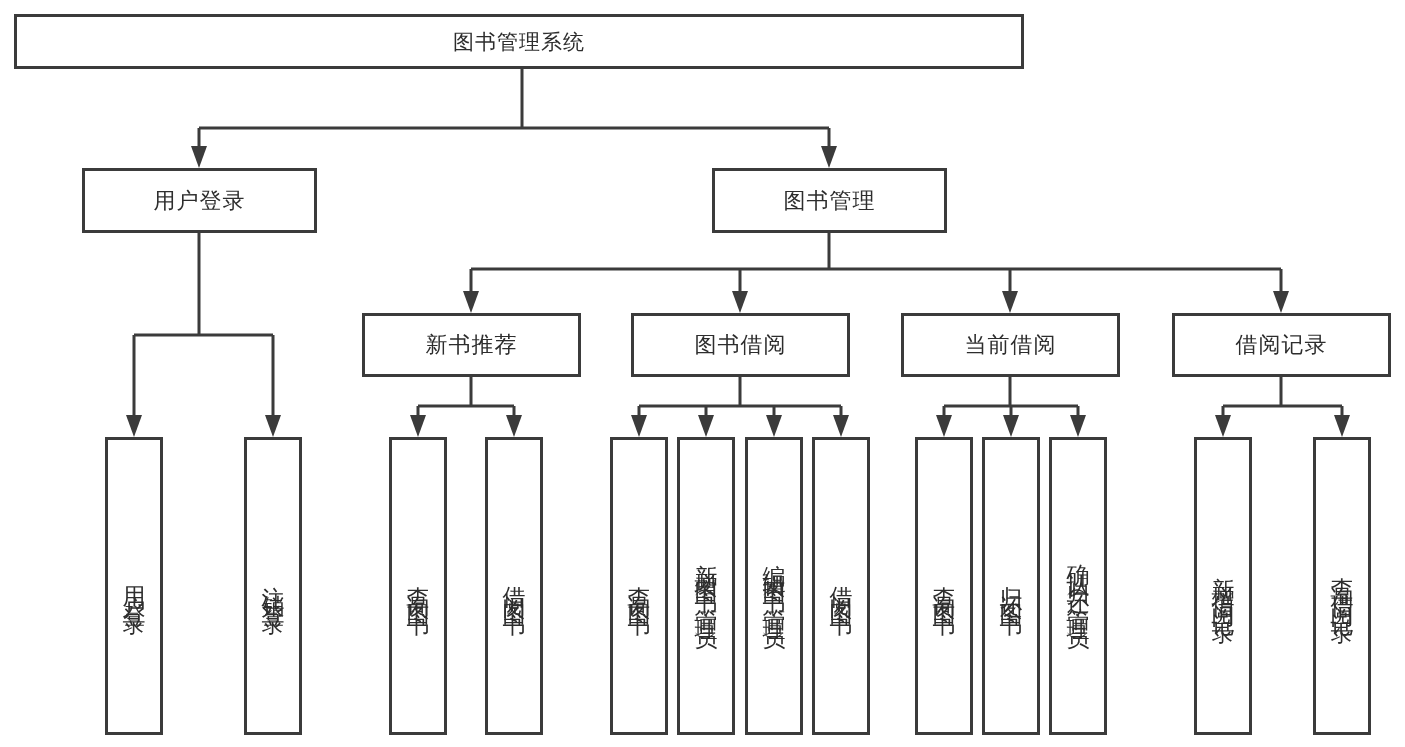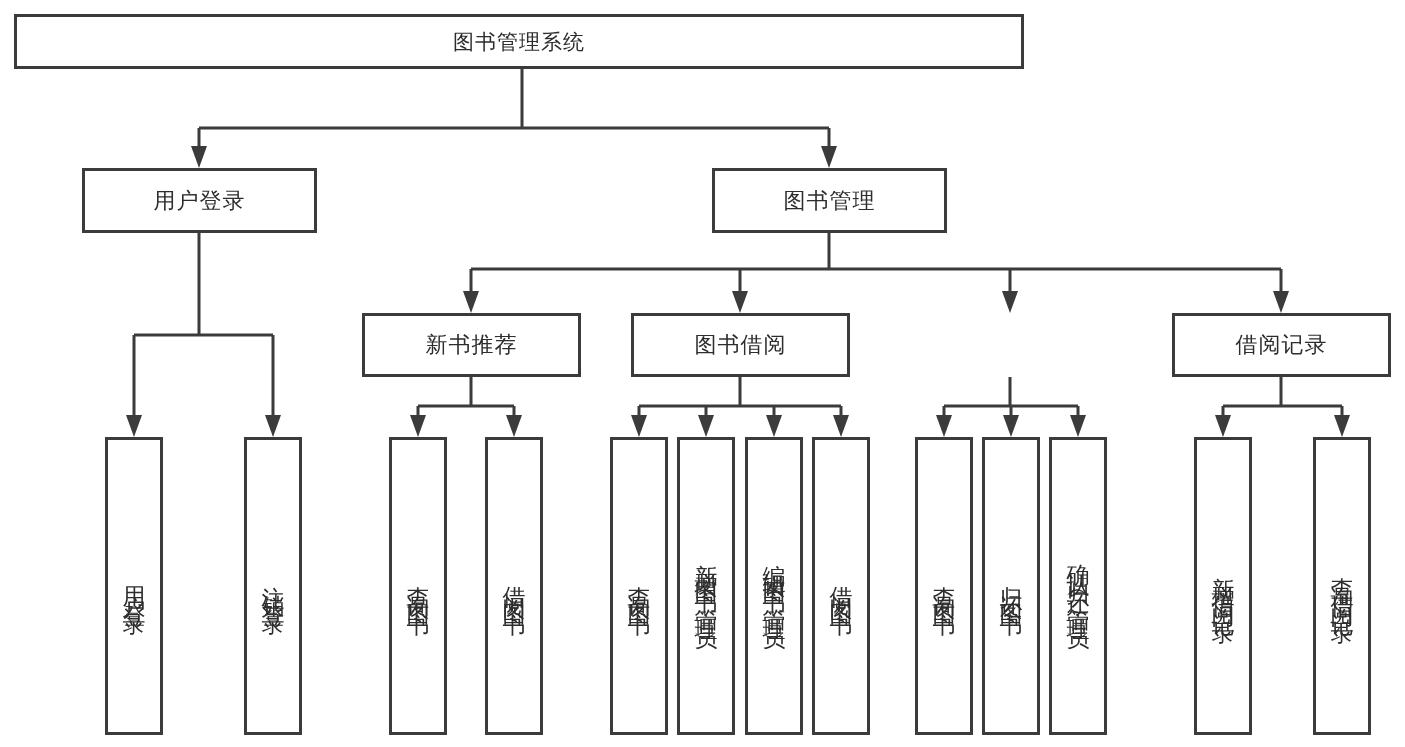--- a/index.html
+++ b/index.html
@@ -126,20 +126,23 @@
   <div class="node node-h" style="left:712px; top:168px; width:235px; height:65px;justify-content:center;">
     <span>图书管理</span>
   </div>
 
   <div class="node node-h" style="left:362px; top:313px; width:219px; height:64px;">
     <span>新书推荐</span>
   </div>
   <div class="node node-h" style="left:631px; top:313px; width:219px; height:64px;">
     <span>图书借阅</span>
   </div>
+  <div class="node node-h" style="left:901px; top:313px; width:219px; height:64px;">
+    <span>当前借阅</span>
+  </div>
   <div class="node node-h" style="left:1172px; top:313px; width:219px; height:64px;">
     <span>借阅记录</span>
   </div>
 
   <div class="node node-v" style="left:105px; top:437px; width:58px; height:298px;">
     <span>用户登录</span>
   </div>
   <div class="node node-v" style="left:244px; top:437px; width:58px; height:298px;">
     <span>注销登录</span>
   </div>

